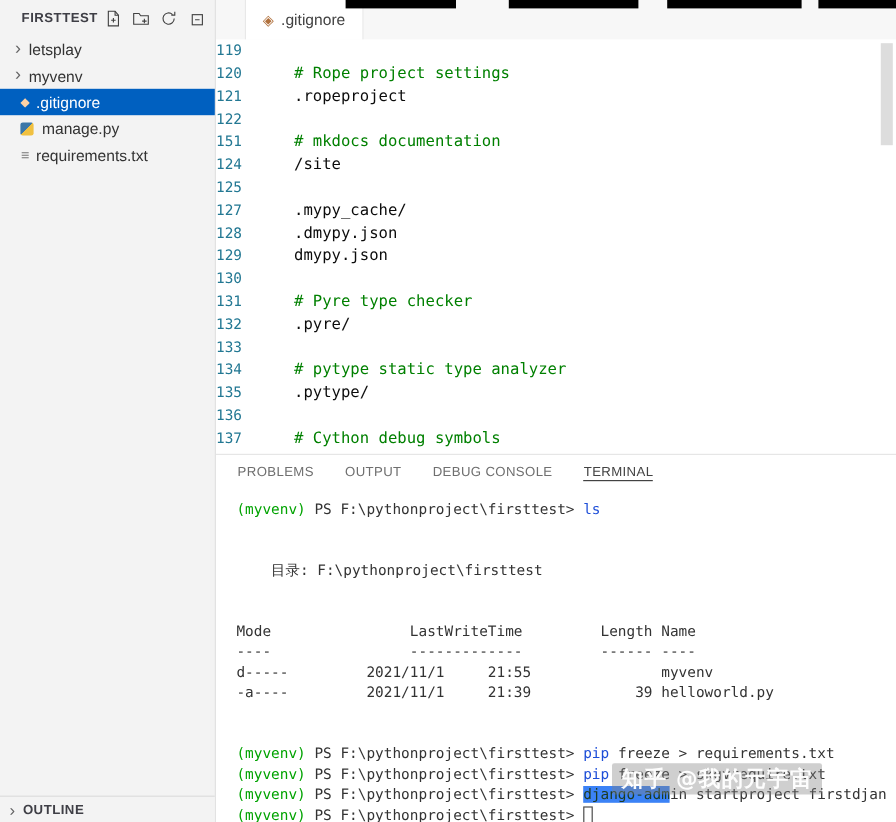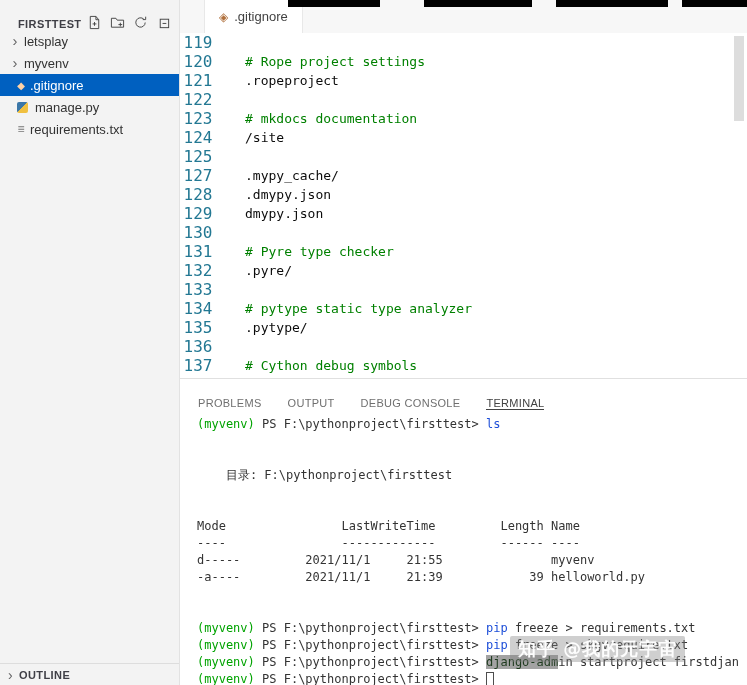--- a/index.html
+++ b/index.html
@@ -2,21 +2,21 @@
 <html><head>
 <meta charset="utf-8">
 <style>
   *{margin:0;padding:0;box-sizing:border-box}
   html,body{width:747px;height:685px;overflow:hidden;background:#fff;
     font-family:"Liberation Sans","DejaVu Sans",sans-serif}
   .app{position:relative;width:747px;height:685px;display:flex}
 
   
   .sidebar{width:180px;flex:none;background:#f3f3f3;border-right:1px solid #e2e2e2;position:relative}
-  .sb-header{height:30px;display:flex;align-items:flex-end;padding:0 8px 0 18px}
+  .sb-header{height:30px;display:flex;align-items:center;padding:0 8px 0 18px}
   .sb-title{font-size:11px;font-weight:bold;color:#3f3f46;letter-spacing:.4px;flex:1;cursor:pointer}
   .sb-icons{display:flex;gap:7px}
   .sb-icon{width:16px;height:16px;display:flex;align-items:center;justify-content:center;cursor:pointer}
   .tree-item{height:22px;display:flex;align-items:center;padding-left:8px;font-size:13px;color:#333;cursor:pointer;white-space:nowrap}
   .tree-item.file{padding-left:14px}
   .tree-item.selected{background:#0060c0;color:#fff}
   .tree-icon{width:14px;margin-right:2px;text-align:center;flex:none}
   .glyph-chevron{color:#646465;font-size:15px;line-height:14px}
   .glyph-diamond{color:#b0703c;font-size:10px}
   .selected .glyph-diamond{color:#ffd2a6}
@@ -37,38 +37,38 @@
   .seg.s4{left:502px;width:65px}
 
   .tabbar{height:33px;flex:none;background:#f7f7f7;display:flex;align-items:stretch;padding-left:24px}
   .tab{display:flex;align-items:center;gap:6px;background:#fff;padding:0 14px;
     border-left:1px solid #e8e8e8;border-right:1px solid #e8e8e8;font-size:13px;color:#424242;cursor:pointer}
   .tab-icon{color:#b0703c;font-size:12px}
 
   .editor{flex:1;overflow:hidden;position:relative;background:#fff}
   .code-line{display:flex;height:19px;line-height:19px;white-space:pre;
     font-family:"DejaVu Sans Mono","Liberation Mono",monospace;font-size:13px}
-  .line-num{width:36px;text-align:center;color:#237893;flex:none;font-size:16px}
+  .line-num{width:36px;text-align:left;color:#237893;flex:none;font-size:12px}
   .line-text{padding-left:29px}
   .comment .line-text{color:#008000}
   .plain .line-text{color:#0b0b0b}
   .scroll-thumb{position:absolute;top:3px;right:3px;width:10px;height:85px;background:rgba(100,100,100,.22);cursor:pointer}
 
   
   .panel{height:307px;flex:none;border-top:1px solid #e0e0e0;display:flex;flex-direction:column;background:#fff}
-  .panel-tabs{height:31px;flex:none;display:flex;align-items:flex-end;padding-left:18px}
+  .panel-tabs{height:31px;flex:none;display:flex;align-items:center;padding-left:18px}
   .panel-tab{font-size:11px;letter-spacing:.3px;color:#6f6f6f;margin-right:26px;display:flex;align-items:center;
     border-bottom:1px solid transparent;cursor:pointer}
   .panel-tab.active{color:#424242;border-bottom-color:#424242}
   .terminal{flex:1;padding:6px 0 0 17px;overflow:hidden;color:#333;
     font-family:"DejaVu Sans Mono","Liberation Mono",monospace;font-size:12px;line-height:17px;cursor:text}
   .term-line{white-space:pre;height:17px}
   .tseg-green{color:#00a300}
   .tseg-yellow{color:#1d4ed8}
-  .tseg-selection{background:#a3a3a3;color:#1e3a1e}
+  .tseg-selection{background:#3b82f6;color:#1e3a1e}
   .tseg-cursor{display:inline-block;width:8px;height:14px;border:1px solid #4d4d4d;vertical-align:-3px}
 
   .watermark{position:absolute;left:510px;top:636px;z-index:10;font-size:18px;font-weight:bold;
     letter-spacing:1px;color:rgba(255,255,255,.96);background:rgba(128,128,128,.38);
     padding:1px 8px;border-radius:2px;font-family:"DejaVu Sans",sans-serif}
 </style>
 </head>
 <body>
 
 <div class="app">
@@ -154,21 +154,21 @@
         <span>.gitignore</span>
       </div>
     </div>
 
     <div class="editor">
       <div>
           <div class="code-line plain"><span class="line-num">119</span><span class="line-text"></span></div>
           <div class="code-line comment"><span class="line-num">120</span><span class="line-text"># Rope project settings</span></div>
           <div class="code-line plain"><span class="line-num">121</span><span class="line-text">.ropeproject</span></div>
           <div class="code-line plain"><span class="line-num">122</span><span class="line-text"></span></div>
-          <div class="code-line comment"><span class="line-num">123</span><span class="line-text"># mkdocs documentation</span></div>
+          <div class="code-line comment"><span class="line-num">151</span><span class="line-text"># mkdocs documentation</span></div>
           <div class="code-line plain"><span class="line-num">124</span><span class="line-text">/site</span></div>
           <div class="code-line plain"><span class="line-num">125</span><span class="line-text"></span></div>
           <div class="code-line plain"><span class="line-num">127</span><span class="line-text">.mypy_cache/</span></div>
           <div class="code-line plain"><span class="line-num">128</span><span class="line-text">.dmypy.json</span></div>
           <div class="code-line plain"><span class="line-num">129</span><span class="line-text">dmypy.json</span></div>
           <div class="code-line plain"><span class="line-num">130</span><span class="line-text"></span></div>
           <div class="code-line comment"><span class="line-num">131</span><span class="line-text"># Pyre type checker</span></div>
           <div class="code-line plain"><span class="line-num">132</span><span class="line-text">.pyre/</span></div>
           <div class="code-line plain"><span class="line-num">133</span><span class="line-text"></span></div>
           <div class="code-line comment"><span class="line-num">134</span><span class="line-text"># pytype static type analyzer</span></div>

